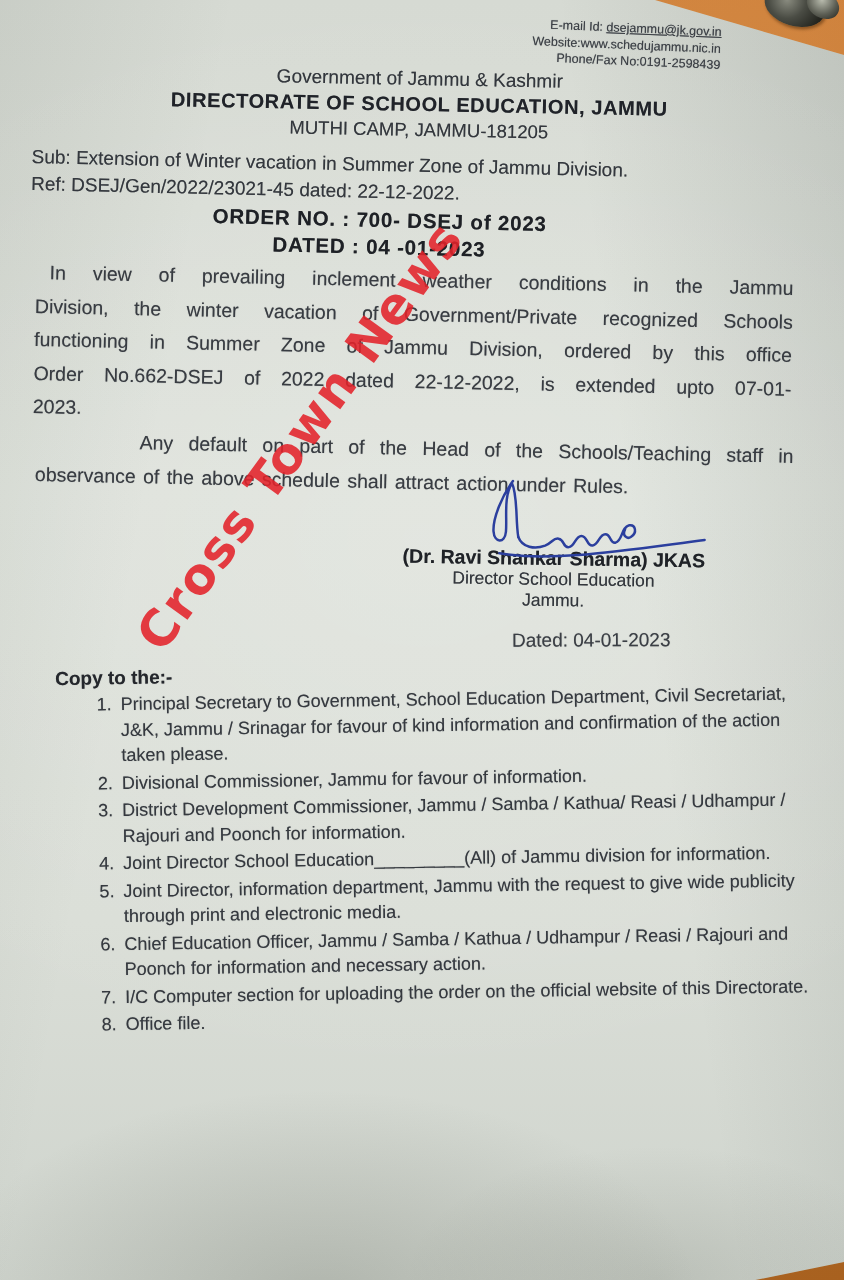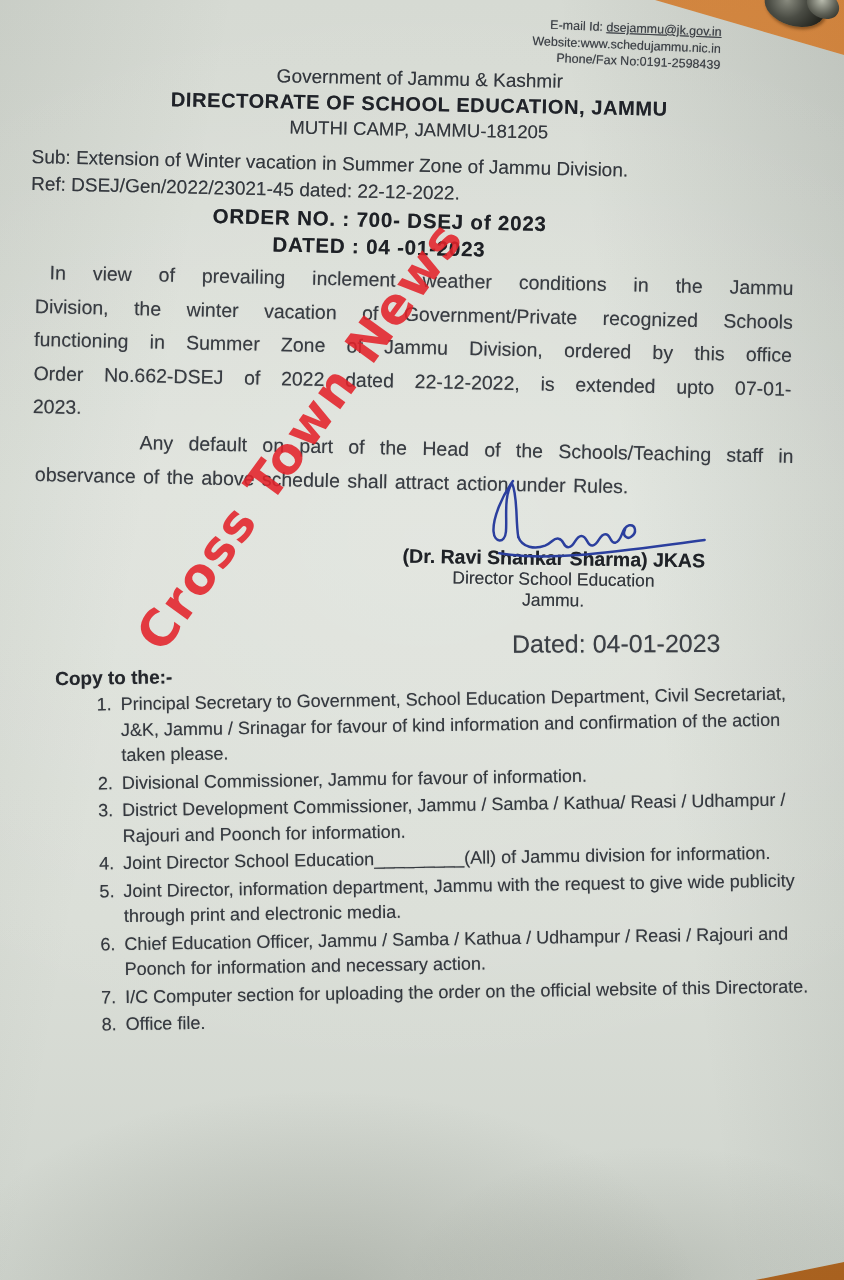--- a/index.html
+++ b/index.html
@@ -76,21 +76,21 @@
   .sig-wrap svg{width:100%;height:100%;}
   .signer{
     left:398px;top:548px;width:312px;text-align:center;color:#1f2227;
     transform:rotate(.9deg);transform-origin:center top;
     text-shadow:0 0 .5px rgba(30,34,40,.55);
   }
   .signer .nm{font-size:19.5px;font-weight:bold;line-height:21px;}
   .signer .ttl,.signer .plc{font-size:17.5px;line-height:20.5px;color:#33373d;font-weight:normal;}
   .refrow{left:0;top:630px;width:844px;height:30px;transform:rotate(-.2deg);}
   .refrow .no{position:absolute;left:55px;top:4px;font-size:18.5px;color:#43474d;text-shadow:0 0 .7px rgba(67,71,77,.5);}
-  .refrow .dt{position:absolute;left:512px;top:0;font-size:25px;color:#3b3f45;text-shadow:0 0 .7px rgba(59,63,69,.5);}
+  .refrow .dt{position:absolute;left:512px;top:0;font-size:19px;color:#3b3f45;text-shadow:0 0 .7px rgba(59,63,69,.5);}
   .copy{
     left:0;top:668px;width:844px;color:#35393f;
     transform:rotate(-.9deg);transform-origin:left top;
     text-shadow:0 0 .7px rgba(53,57,63,.5);
   }
   .copy .hd{margin-left:55px;font-size:19px;font-weight:bold;color:#24272c;line-height:24px;}
   .copy .itm{display:flex;margin-left:96px;font-size:18px;line-height:25.5px;margin-top:2px;}
   .copy .num{width:24px;flex:0 0 24px;}
   .copy .txt{width:706px;}
   .watermark{

